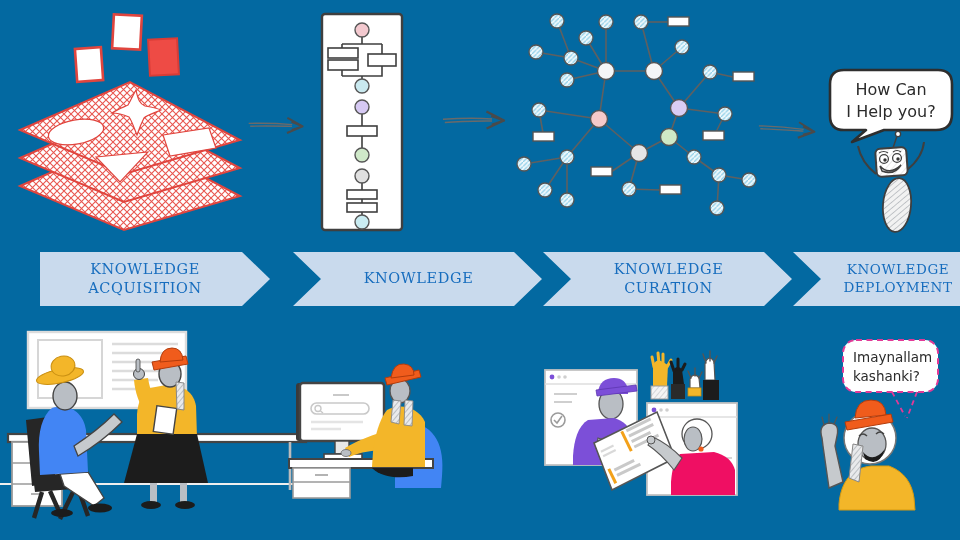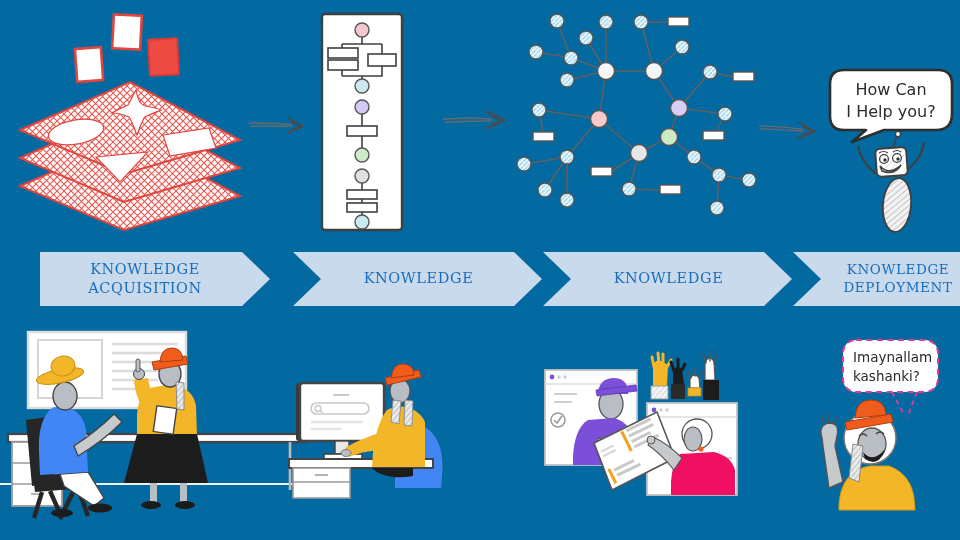--- a/index.html
+++ b/index.html
@@ -212,20 +212,21 @@
 
   <div class="banner first b1">
     <span>KNOWLEDGE</span>
     <span>ACQUISITION</span>
   </div>
   <div class="banner notched b2">
     <span>KNOWLEDGE</span>
   </div>
   <div class="banner notched b3">
     <span>KNOWLEDGE</span>
+    <span>CURATION</span>
   </div>
   <div class="banner notched b4">
     <span>KNOWLEDGE</span>
     <span>DEPLOYMENT</span>
   </div>
 
   <svg class="abs" style="left:0;top:322px" width="310" height="200" viewBox="0 0 310 200">
     <defs>
       <pattern id="p-gh1" width="4" height="4" patternUnits="userSpaceOnUse" patternTransform="rotate(40)">
         <rect width="4" height="4" fill="#e9eaec"></rect>

